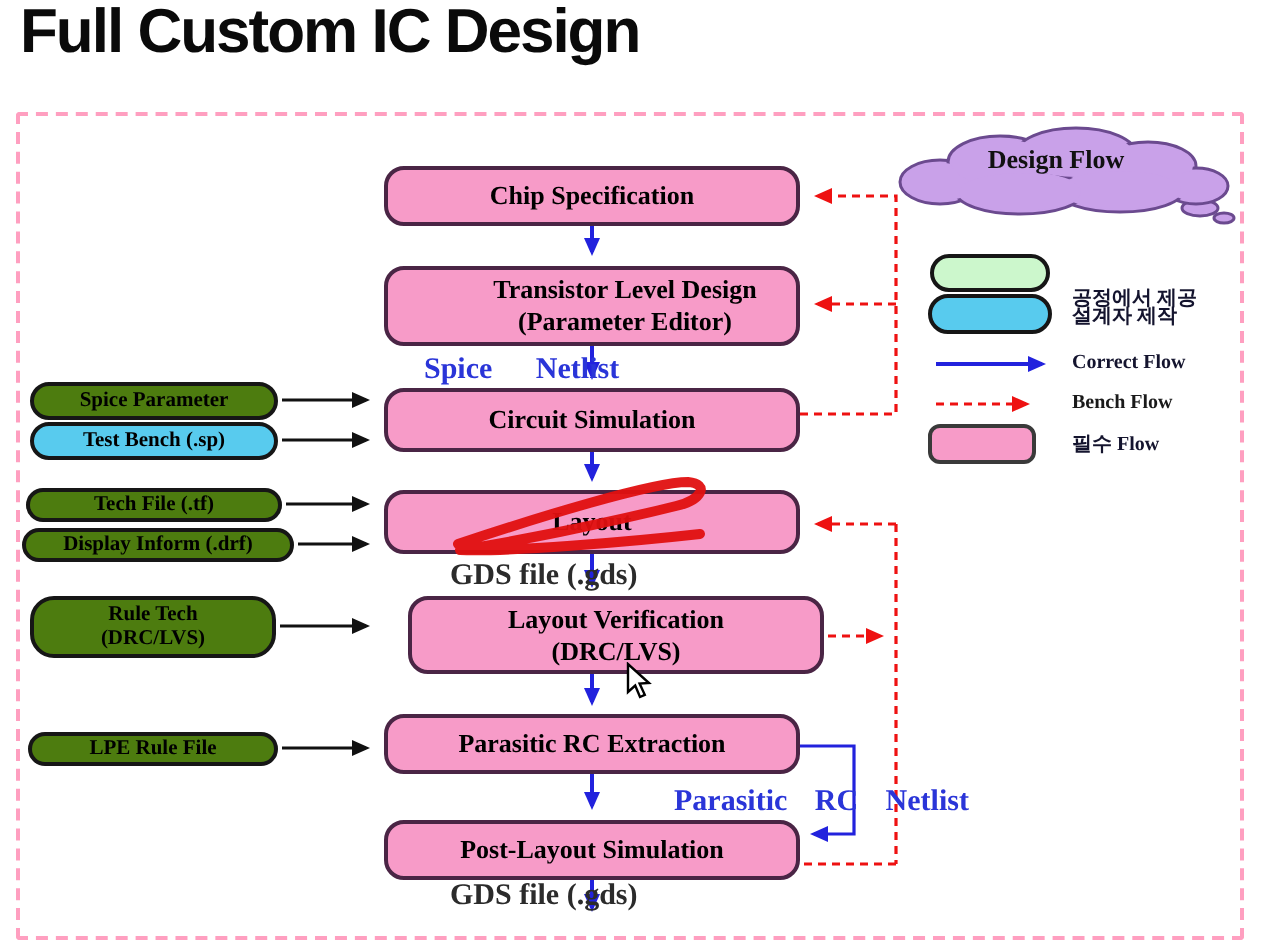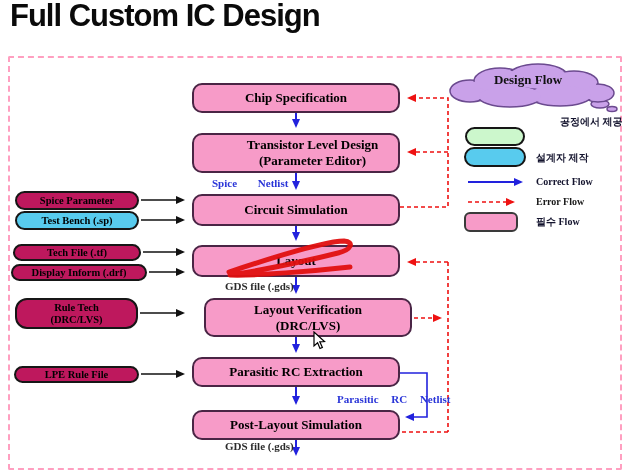--- a/index.html
+++ b/index.html
@@ -7,26 +7,26 @@
          font-family:"Liberation Serif",serif;}
   .title{position:absolute;left:10px;top:-2px;font-family:"Liberation Sans",sans-serif;
          font-weight:bold;font-size:31px;letter-spacing:-1px;color:#0a0a0a;white-space:nowrap;}
   .frame{position:absolute;left:8px;top:56px;width:610px;height:410px;
          border:2px dashed #ff9fc0;border-radius:2px;}
   svg.layer{position:absolute;left:0;top:0;width:633px;height:475px;pointer-events:none;}
   .flow-box{position:absolute;background:#F79BC8;border:2px solid #4a2545;border-radius:10px;
             display:flex;flex-direction:column;align-items:center;justify-content:center;
             font-weight:bold;font-size:13px;color:#000;text-align:center;line-height:1.2;
             box-sizing:border-box;}
-  .side-pill{position:absolute;background:#be185d;border:2px solid #161616;border-radius:12px;
+  .side-pill{position:absolute;background:#4d7c0f;border:2px solid #161616;border-radius:12px;
              display:flex;flex-direction:column;align-items:center;justify-content:center;
              font-weight:bold;font-size:10.5px;color:#000;text-align:center;line-height:1.1;
              box-sizing:border-box;}
   .side-pill.designer{background:#58CBEE;}
-  .edge-label{position:absolute;font-weight:bold;font-size:11px;white-space:nowrap;}
+  .edge-label{position:absolute;font-weight:bold;font-size:15px;white-space:nowrap;}
   .edge-label.blue{color:#2a35d8;}
   .edge-label.dark{color:#2b2b2b;}
   .cloud{position:absolute;left:448px;top:61px;width:172px;height:52px;}
   .cloud .cloud-text{position:absolute;left:0;top:11px;width:160px;text-align:center;
                      font-weight:bold;font-size:13px;color:#111;}
   .legend-swatch{position:absolute;box-sizing:border-box;}
   .legend-label{position:absolute;left:536px;font-weight:bold;font-size:10px;color:#14142e;
                 white-space:nowrap;}
   .lg-pill{border:2px solid #161616;border-radius:11px;}
   .lg-green{background:#CCF7CC;}
@@ -159,25 +159,25 @@
         <ellipse cx="126" cy="22" rx="22.5" ry="10.5"></ellipse>
         <ellipse cx="150" cy="32" rx="14.5" ry="7.5"></ellipse>
         <ellipse cx="112" cy="34" rx="30.5" ry="9.5"></ellipse>
         <ellipse cx="62" cy="35" rx="30.5" ry="9.5"></ellipse>
       </g>
     </svg>
     <div class="cloud-text">Design Flow</div>
   </div>
 
   <div class="legend-swatch lg-pill lg-green" style="left:465px;top:127px;width:60px;height:19px;"></div>
-  <div class="legend-label" style="top:115px;margin-left:24px;">공정에서 제공</div>
+  <div class="legend-label" style="top:142px;">공정에서 제공</div>
   <div class="legend-swatch lg-pill lg-blue" style="left:464px;top:147px;width:62px;height:20px;"></div>
   <div class="legend-label" style="top:151px;">설계자 제작</div>
   <div class="legend-label" style="top:176px;">Correct Flow</div>
-  <div class="legend-label" style="top:196px;color:#1a1a1a;">Error Flow</div>
+  <div class="legend-label" style="top:196px;color:#1a1a1a;">Bench Flow</div>
   <div class="legend-swatch lg-pink" style="left:464px;top:212px;width:54px;height:20px;"></div>
   <div class="legend-label" style="top:215px;">필수 Flow</div>
 
   <svg class="layer">
     <path d="M 229,272 C 268,259 326,241 344,241 C 355,242 351,250 338,253
              C 302,262 256,271 230,275 C 254,276 314,271 350,267" fill="none" stroke="#e01010" stroke-width="5" stroke-linecap="round" stroke-linejoin="round" opacity="0.95"></path>
   </svg>
 
   <svg class="cursor" viewBox="0 0 15 21">
     <path d="M2,1 L2,15 L5.6,11.8 L8,17.5 L10.4,16.4 L7.8,10.8 L12.5,10.5 Z" fill="#fff" stroke="#000" stroke-width="1.2"></path>

